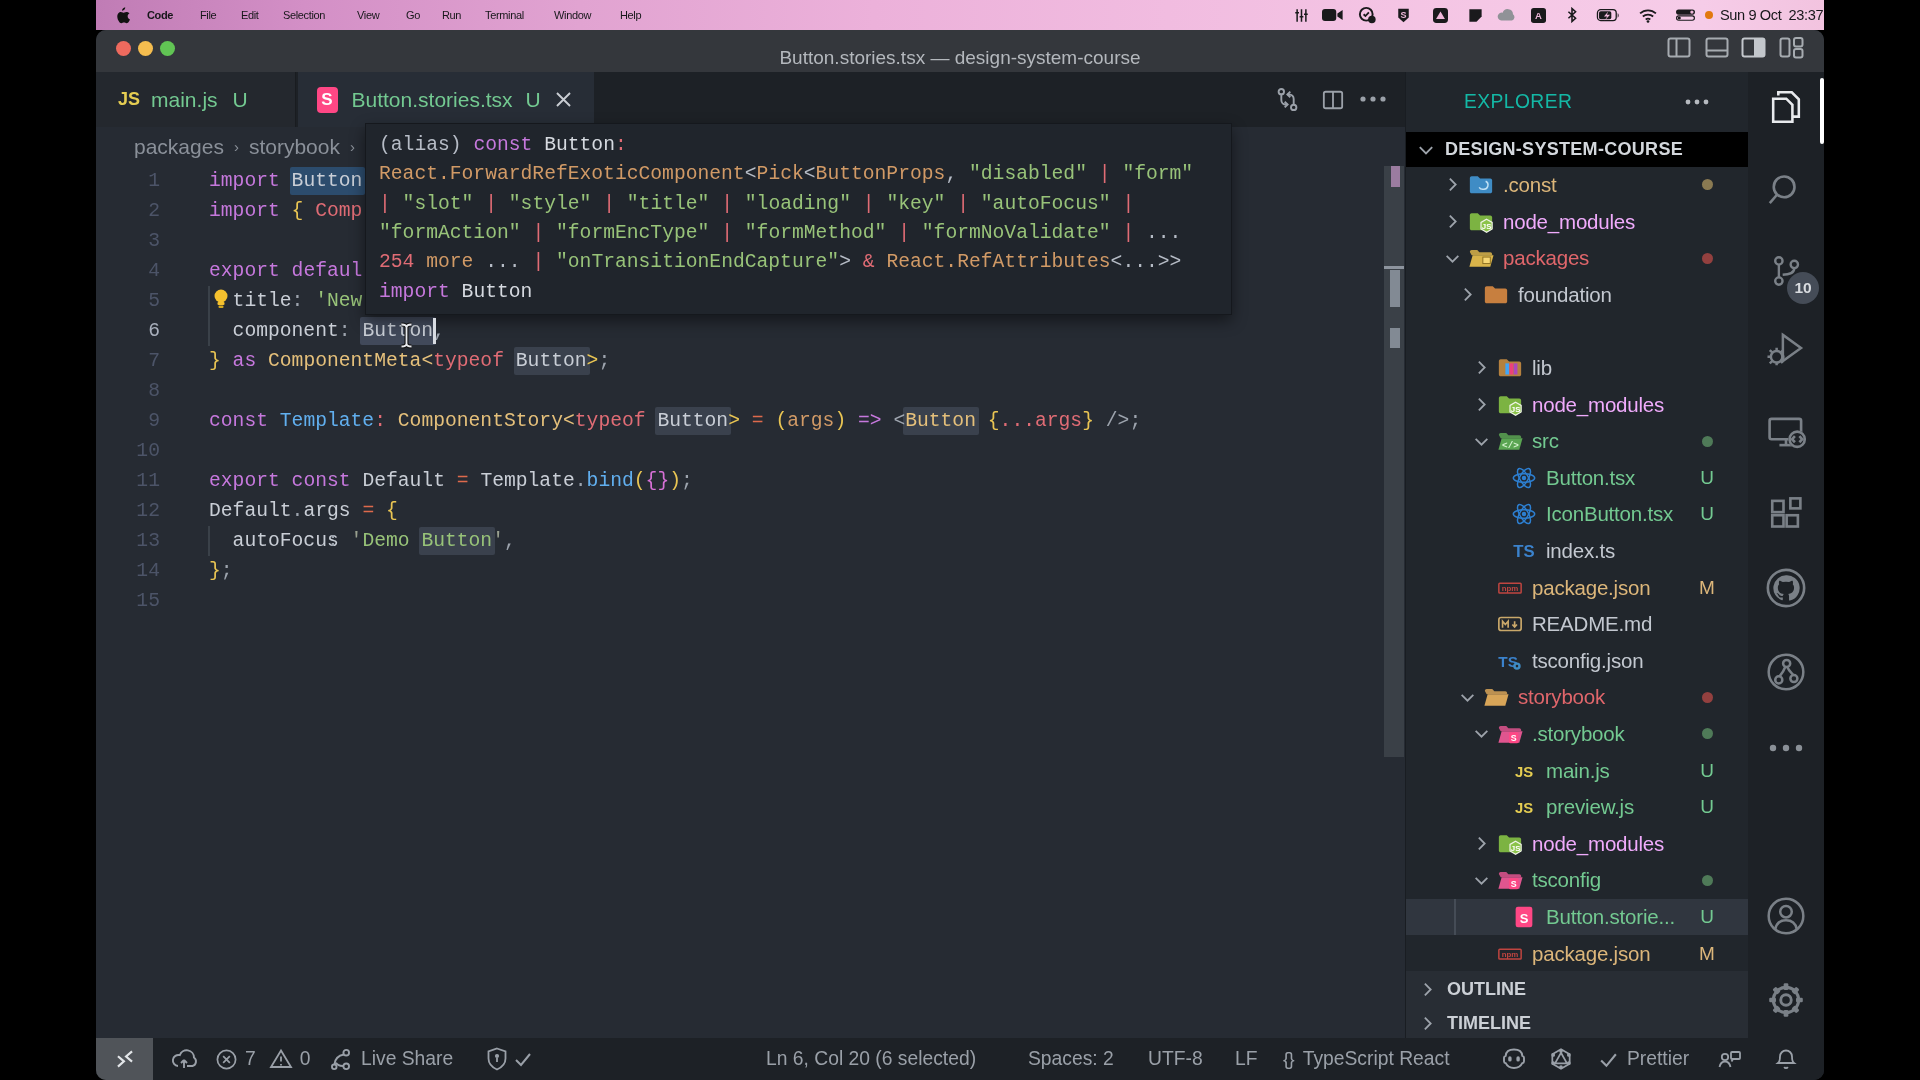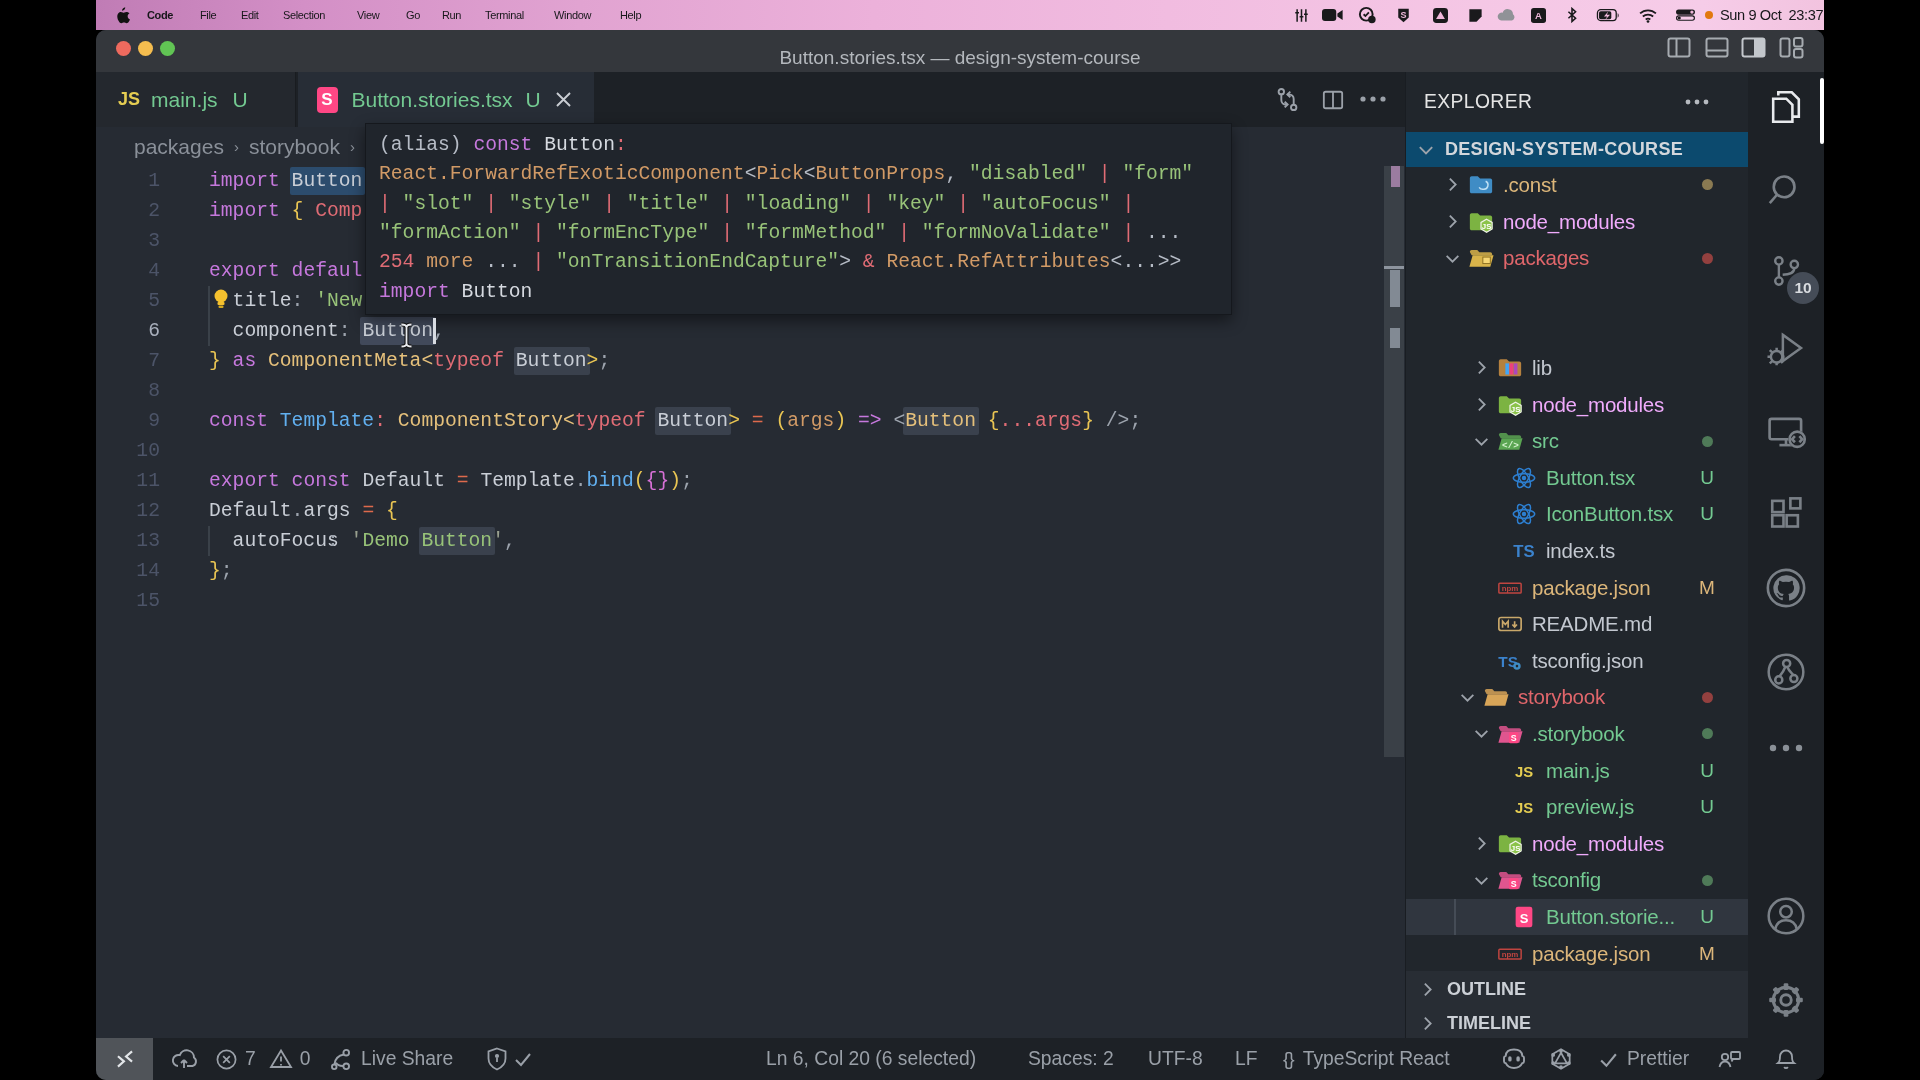--- a/index.html
+++ b/index.html
@@ -32,21 +32,21 @@
 .hlblue{background:#2c4c6d}.hlsel{background:#41495a}.hlgray{background:#3a414d}
 .iguide{position:absolute;width:1.5px;background:#3a4149}
 
 #sbar{position:absolute;left:1288px;top:37px;width:20px;height:593px;background:#3a4047}
 
 #tooltip{position:absolute;left:269px;top:93px;width:867px;height:192px;background:#20252c;border:1.5px solid #15181d;z-index:20;box-shadow:0 6px 14px rgba(0,0,0,.45)}
 
 
 #sidebar{position:absolute;left:1309px;top:42px;width:343px;height:966px;background:#21262c;border-left:1.5px solid #191d22}
 #sidehdr{position:absolute;left:0;top:0;width:343px;height:60px;display:flex;align-items:center}
-#roothdr{position:absolute;left:0;top:60px;width:343px;height:35px;background:#0c4a6e;display:flex;align-items:center;color:#d3d7dc;font-weight:bold;font-size:18px}
+#roothdr{position:absolute;left:0;top:60px;width:343px;height:35px;background:#000000;display:flex;align-items:center;color:#d3d7dc;font-weight:bold;font-size:18px}
 .trow{position:absolute;left:0;width:343px;height:36.6px;display:flex;align-items:center}
 .rowsel{position:absolute}
 .rowsel{background:#30363f}
 .chevbox{width:24px;flex:none;display:flex;justify-content:flex-start}
 .tlabel{font-size:20.5px;margin-left:9px;white-space:nowrap;letter-spacing:-0.2px}
 .tright{margin-left:auto;margin-right:32px;font-size:18px;width:20px;text-align:center;flex:none}
 .g-gold{color:#dcb67a}.g-green{color:#73c991}.g-dim{color:#f0abfc}.g-red{color:#e0666b}.g-wh{color:#c3c8d0}
 .gitdot{display:inline-block;width:11px;height:11px;border-radius:50%}
 .dot-olive{background:#8a7a52}.dot-red{background:#93403f}.dot-green{background:#4f7a58}
 .gitU{font-size:19px}
@@ -370,21 +370,21 @@
       <span class="ct str" style="left:190.0px;top:123.2px">"onTransitionEndCapture"</span>
       <span class="ct pun2" style="left:473.2px;top:123.2px">&gt;</span>
       <span class="ct red" style="left:496.8px;top:123.2px">&amp;</span>
       <span class="ct orange" style="left:520.4px;top:123.2px">React.RefAttributes</span>
       <span class="ct pun2" style="left:744.6px;top:123.2px">&lt;...&gt;&gt;</span>
 <span class="ct kw" style="left:13.0px;top:152.5px">import</span>
       <span class="ct wh2" style="left:95.6px;top:152.5px">Button</span>
   </div>
   <div id="sidebar">
     <div id="sidehdr">
-      <span style="margin-left:18px;font-size:19.3px;color:#e5e5e5;letter-spacing:.4px">EXPLORER</span>
+      <span style="margin-left:58px;font-size:19.3px;color:#14b8a6;letter-spacing:.4px">EXPLORER</span>
       <svg style="margin-left:auto;margin-right:40px" width="24" height="6" viewBox="0 0 24 6">
           <circle cx="3" cy="3" r="2.4" fill="#b6bac0"></circle>
           <circle cx="12" cy="3" r="2.4" fill="#b6bac0"></circle>
           <circle cx="21" cy="3" r="2.4" fill="#b6bac0"></circle>
         </svg>
     </div>
     <div id="roothdr">
       <span style="margin-left:11px;display:flex">
           <svg width="18" height="18" viewBox="0 0 16 16" style="flex:none">
             <path d="M2.5 5.5L8 11l5.5-5.5" fill="none" stroke="#9da3ab" stroke-width="1.7"></path>
@@ -436,20 +436,35 @@
         </span>
         <span class="fic">
           <svg width="28" height="26" viewBox="0 0 28 26">
             <path d="M2 6.5c0-1.1.9-2 2-2h6l2.2 2.3H24c1.1 0 2 .9 2 2V10H4z" fill="#d9b44a" opacity=".85"></path>
             <path d="M1.5 22.5L5 10h22.5L24 22.5z" fill="#d9b44a"></path>
             <rect x="16" y="12" width="8" height="7" fill="#f7d774" stroke="#8a6d1f" stroke-width="1"></rect>
           </svg>
         </span>
         <span class="tlabel g-red">packages</span>
         <span class="tright"><span class="gitdot dot-red"></span></span>
+      </div>
+<div class="trow" style="top:204.5px">
+        <span style="width:53px;flex:none"></span>
+        <span class="chevbox">
+          <svg width="17" height="17" viewBox="0 0 16 16" style="flex:none">
+            <path d="M5.5 2.5L11 8l-5.5 5.5" fill="none" stroke="#9da3ab" stroke-width="1.7"></path>
+          </svg>
+        </span>
+        <span class="fic">
+          <svg width="28" height="26" viewBox="0 0 28 26">
+            <path d="M2 5.5c0-1.1.9-2 2-2h6.5L13 6h11c1.1 0 2 .9 2 2v12c0 1.1-.9 2-2 2H4c-1.1 0-2-.9-2-2z" fill="#c77f3f"></path>
+          </svg>
+        </span>
+        <span class="tlabel g-wh">foundation</span>
+        <span class="tright"></span>
       </div>
 <div class="trow" style="top:277.7px">
         <span style="width:67px;flex:none"></span>
         <span class="chevbox">
           <svg width="17" height="17" viewBox="0 0 16 16" style="flex:none">
             <path d="M5.5 2.5L11 8l-5.5 5.5" fill="none" stroke="#9da3ab" stroke-width="1.7"></path>
           </svg>
         </span>
         <span class="fic">
           <svg width="28" height="26" viewBox="0 0 28 26">

